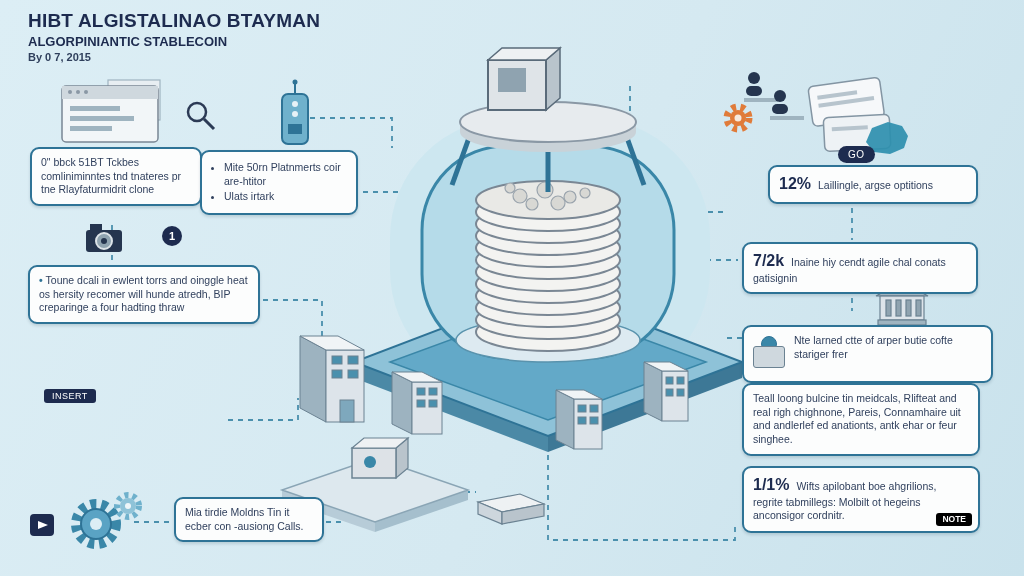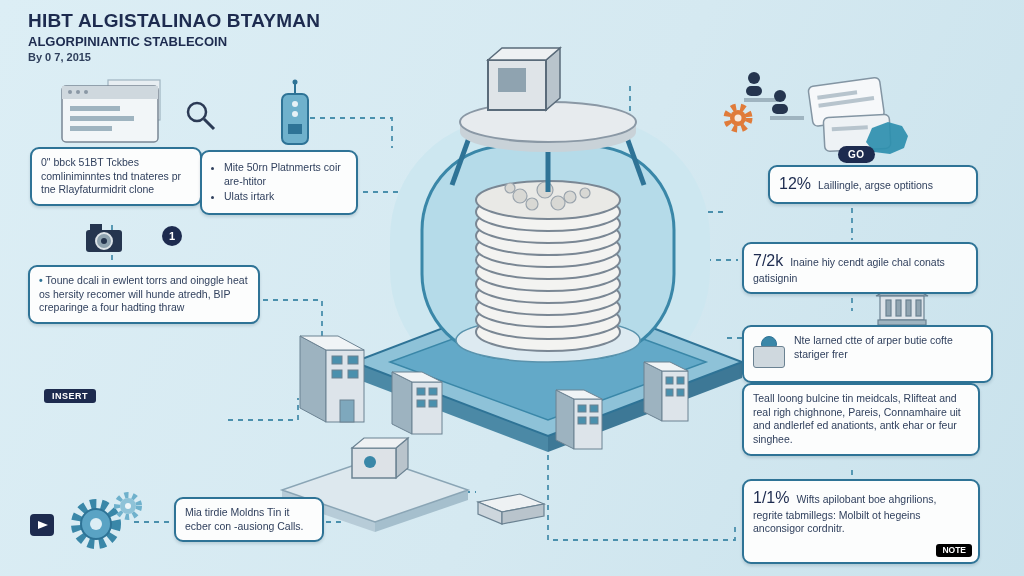--- a/index.html
+++ b/index.html
@@ -7,40 +7,40 @@
     background:linear-gradient(115deg,#dceef5 0%,#d5e9f1 55%,#c9e2ec 100%);
     font-family:"Liberation Sans",sans-serif;}
   svg.art{position:absolute;left:0;top:0;z-index:1;}
   .title-block{position:absolute;left:28px;top:10px;z-index:2;color:#1d2b4f;}
   .title-1{font-size:19px;font-weight:800;letter-spacing:.2px;}
   .title-2{font-size:13px;font-weight:700;margin-top:2px;}
   .title-3{font-size:11px;font-weight:600;margin-top:2px;color:#2f3f5c;}
   .callout{position:absolute;z-index:2;background:#fcfdfd;border:2px solid #2e7396;
     border-radius:9px;padding:7px 9px;font-size:10.5px;line-height:1.3;color:#31415e;
     box-shadow:0 2px 3px rgba(42,75,96,.18);}
-  .callout .big{font-size:16px;font-weight:normal;color:#1d2b4f;margin-right:4px;}
+  .callout .big{font-size:16px;font-weight:bold;color:#1d2b4f;margin-right:4px;}
   .badge{position:absolute;z-index:3;background:#1d2b4f;color:#fff;font-size:9px;
-    font-weight:bold;letter-spacing:.5px;padding:2px 8px;border-radius:3px;}
+    font-weight:normal;letter-spacing:.5px;padding:2px 8px;border-radius:3px;}
   .badge-circle{position:absolute;z-index:3;width:20px;height:20px;border-radius:50%;
     background:#1d2b4f;color:#fff;font-size:11px;font-weight:bold;text-align:center;line-height:20px;}
   .note-badge{position:absolute;right:6px;bottom:5px;background:#000000;color:#fff;
     font-size:8.5px;font-weight:bold;padding:1px 6px;border-radius:3px;}
   ul.blist{margin:0;padding-left:13px;}
   ul.blist li{margin:2px 0;}
   .bulleted::before{content:"• ";color:#2e7396;font-weight:bold;}
   #box-left-top{left:30px;top:147px;width:150px;}
   #box-platform{left:200px;top:150px;width:136px;}
   #box-left-mid{left:28px;top:265px;width:210px;}
   #box-left-lower{left:28px;top:392px;width:196px;}
   #box-bottom-left{left:174px;top:497px;width:128px;}
   #box-right-1{left:768px;top:165px;width:188px;}
   #box-right-2{left:742px;top:242px;width:214px;}
   #box-right-3{left:742px;top:325px;width:188px;padding-left:50px;min-height:40px;}
   #box-right-4{left:742px;top:383px;width:216px;}
-  #box-right-5{left:742px;top:479px;width:216px;padding-bottom:26px;}
+  #box-right-5{left:742px;top:466px;width:216px;padding-bottom:8px;}
   .badge-insert{left:44px;top:377px;margin-top:12px;}
   .badge-go{left:838px;top:146px;border-radius:10px;padding:3px 10px;font-size:10px;}
   .badge-one{left:162px;top:226px;}
   .mini-ill{position:absolute;left:7px;top:9px;width:38px;height:34px;}
   .mini-ill .box{position:absolute;left:2px;top:10px;width:30px;height:20px;background:#cfd8de;
     border:1.5px solid #6b8292;border-radius:3px;}
   .mini-ill .dot{position:absolute;left:10px;top:0;width:14px;height:14px;border-radius:50%;
     background:#3a87a8;border:1.5px solid #2e7396;}
 </style>
 </head>

